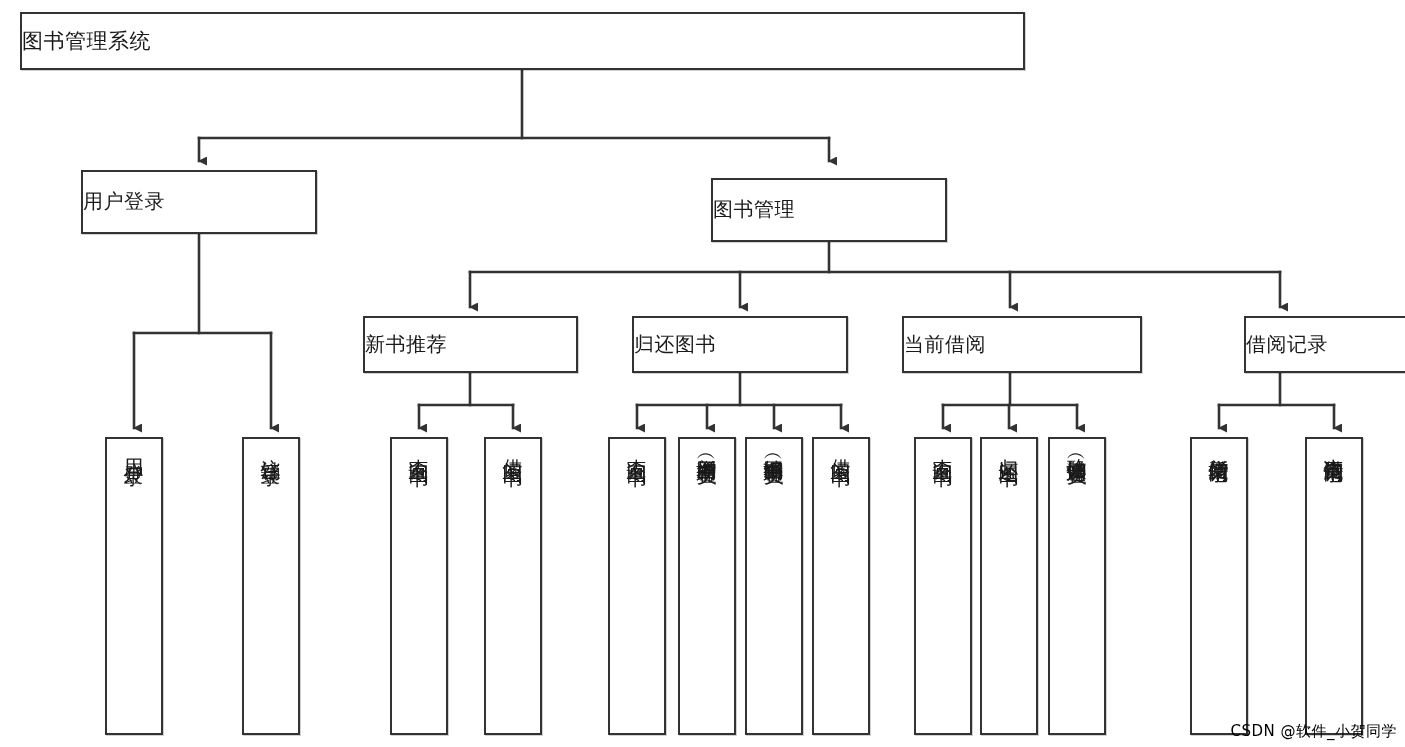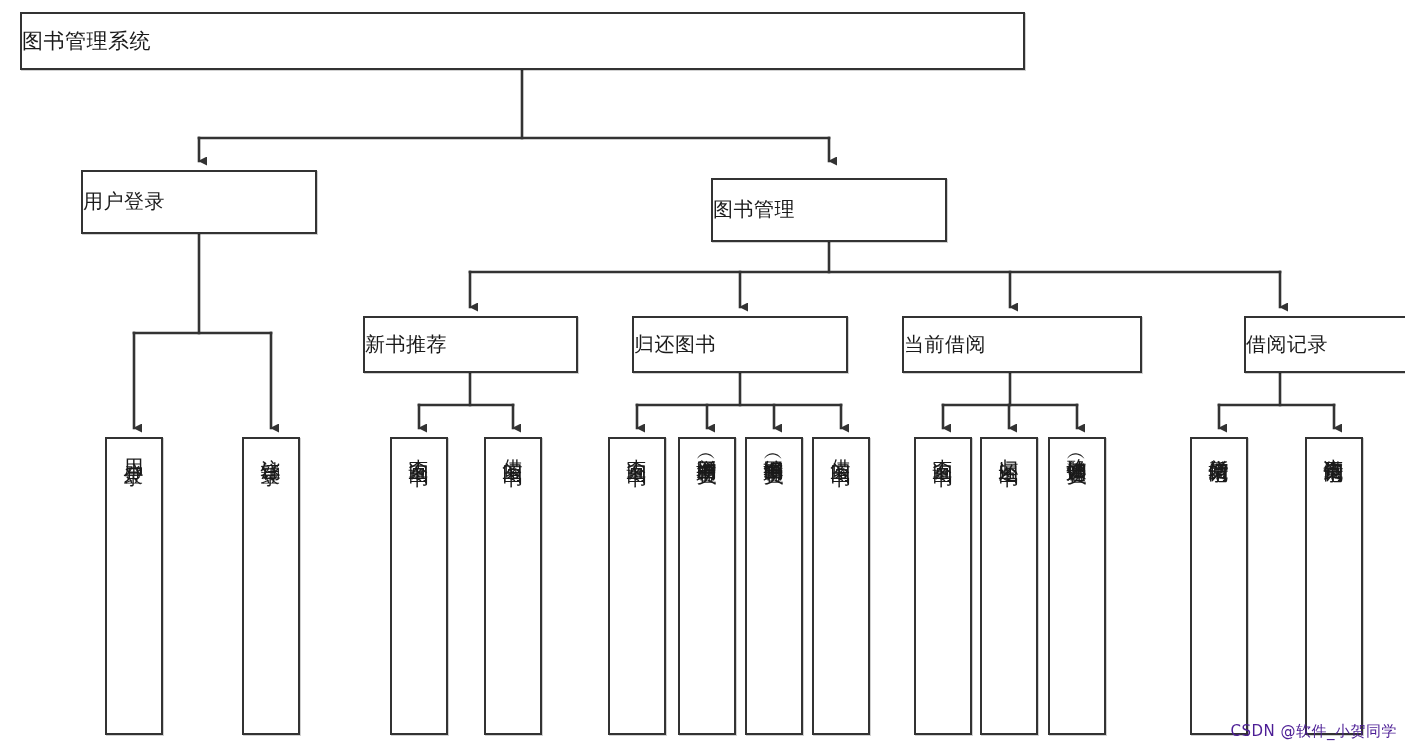--- a/index.html
+++ b/index.html
@@ -86,21 +86,21 @@
     max-height: 286px;
   }
   .node.leaf.tall-text .node-label {
     letter-spacing: 1px;
   }
   .watermark {
     position: absolute;
     right: 8px;
     bottom: 6px;
     font-size: 15px;
-    color: #4c1d95;
+    color: #000000;
     letter-spacing: 0.5px;
     white-space: nowrap;
   }
 </style>
 </head>
 <body>
 
 <div id="diagram-root">
 
   <svg id="connector-layer" viewBox="0 0 1405 747" width="1405" height="747" xmlns="http://www.w3.org/2000/svg">

